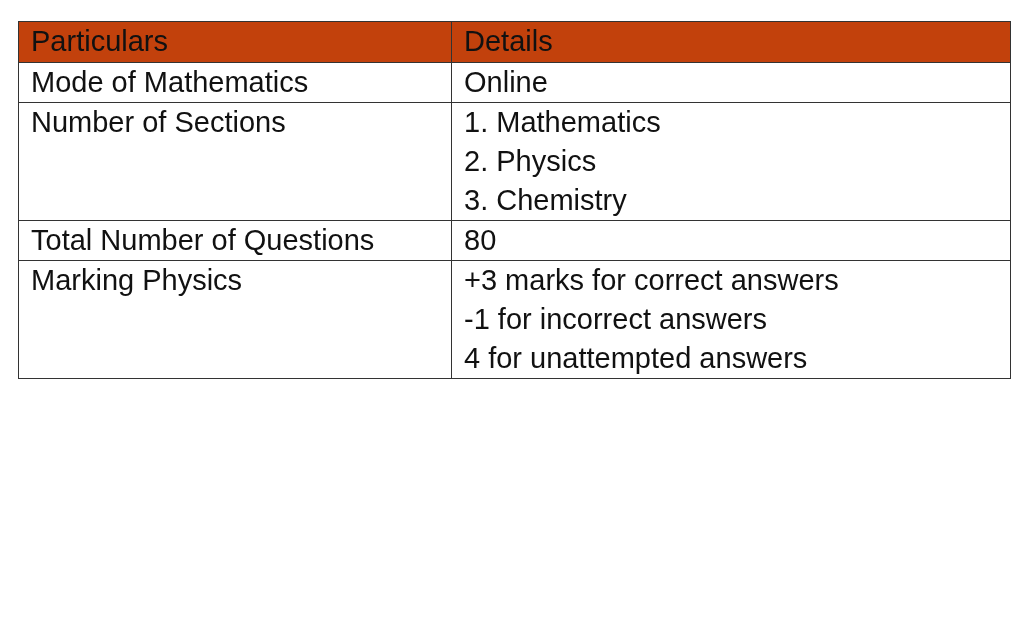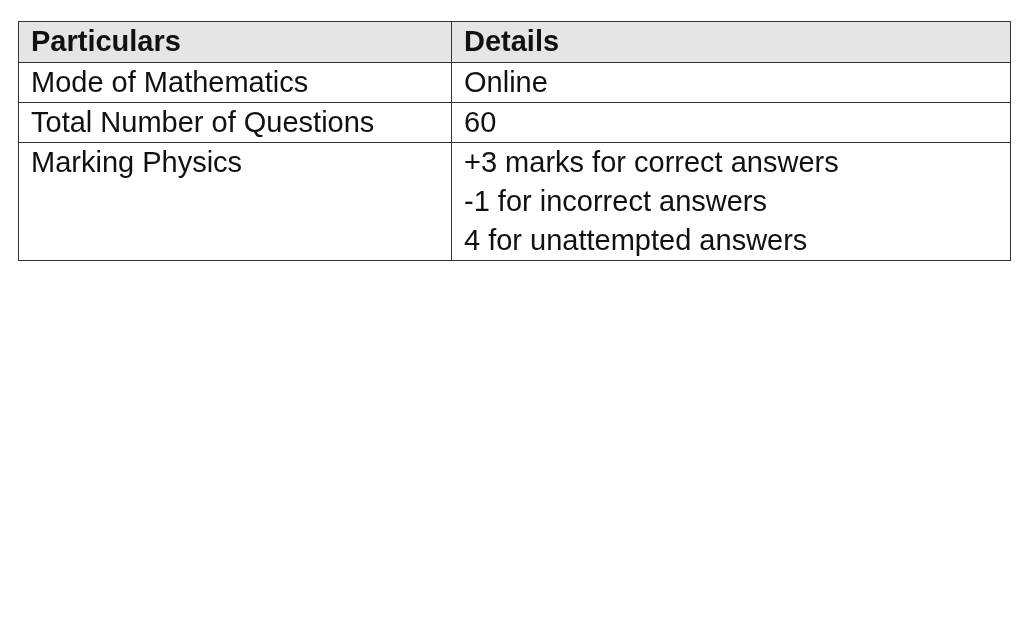--- a/index.html
+++ b/index.html
@@ -1,21 +1,21 @@
 <!DOCTYPE html>
 <html><head>
   <meta charset="utf-8">
   <style>
     html, body { margin: 0; padding: 0; background: #ffffff; }
     body { width: 1024px; height: 634px; position: relative; overflow: hidden; font-family: "Liberation Sans", sans-serif; color: #111; }
     table { position: absolute; left: 18px; top: 21px; width: 992px; border-collapse: collapse; table-layout: fixed; }
     col.c1 { width: 433px; }
     col.c2 { width: 559px; }
     th, td { border: 1.5px solid #333; padding: 0 12px; vertical-align: top; text-align: left; font-size: 29px; line-height: 39px; }
-    th { background: #e5e5e5; font-weight: bold; height: 40px; }
+    th { background: #c2410c; font-weight: normal; height: 40px; }
     td .line { display: block; height: 39px; line-height: 39px; white-space: nowrap; }
   </style>
 </head>
 <body>
 
 <table>
   <colgroup>
       <col class="c1">
       <col class="c2">
     </colgroup>
@@ -29,24 +29,34 @@
     <tr>
       <td>
           <span class="line">Mode of Mathematics</span>
         </td>
       <td>
           <span class="line">Online</span>
         </td>
     </tr>
     <tr>
       <td>
+          <span class="line">Number of Sections</span>
+        </td>
+      <td>
+        <span class="line">1. Mathematics</span>
+        <span class="line">2. Physics</span>
+        <span class="line">3. Chemistry</span>
+      </td>
+    </tr>
+    <tr>
+      <td>
           <span class="line">Total Number of Questions</span>
         </td>
       <td>
-          <span class="line">60</span>
+          <span class="line">80</span>
         </td>
     </tr>
     <tr>
       <td>
           <span class="line">Marking Physics</span>
         </td>
       <td>
         <span class="line">+3 marks for correct answers</span>
         <span class="line">-1 for incorrect answers</span>
         <span class="line">4 for unattempted answers</span>

